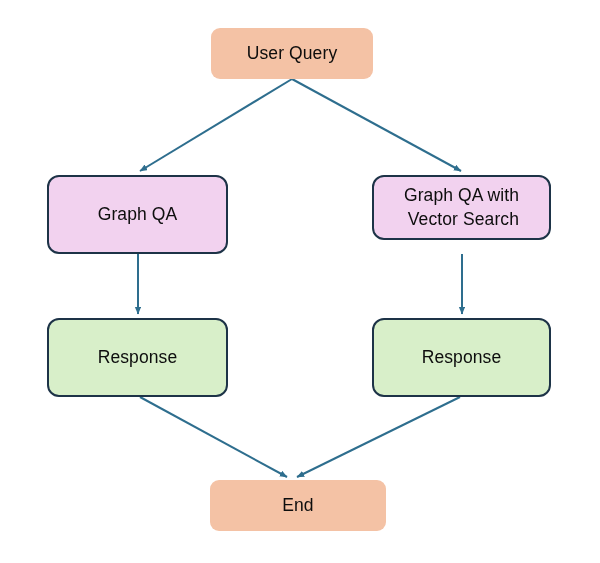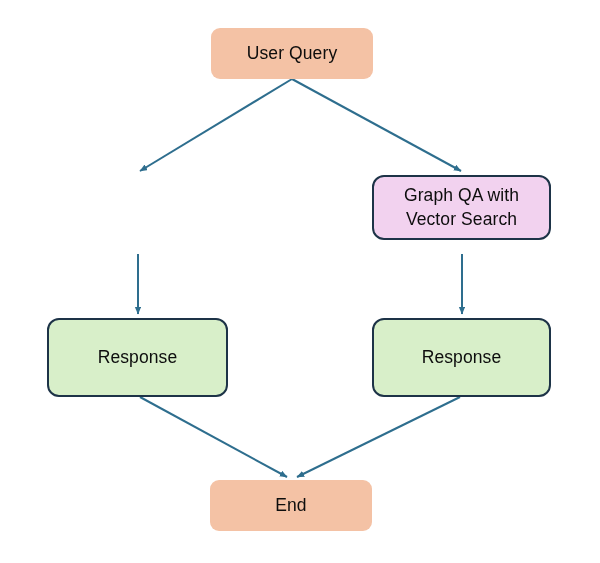--- a/index.html
+++ b/index.html
@@ -50,29 +50,30 @@
   }
   .node-result {
     background: #d8efc9;
     border: 2px solid #1d3347;
     border-radius: 12px;
   }
   .node-label {
     display: block;
     padding: 0 8px;
     white-space: pre-line;
+    text-align: right;
   }
 
   
   #node-user-query { left: 211px; top: 28px; width: 162px; height: 51px; }
   #node-graph-qa   { left: 47px;  top: 175px; width: 181px; height: 79px; }
   #node-graph-qa-vector { left: 372px; top: 175px; width: 179px; height: 65px; }
   #node-response-left  { left: 47px;  top: 318px; width: 181px; height: 79px; }
   #node-response-right { left: 372px; top: 318px; width: 179px; height: 79px; }
-  #node-end { left: 210px; top: 480px; width: 162px; height: 51px; }
+  #node-end { left: 210px; top: 480px; width: 176px; height: 51px; }
 </style>
 </head>
 <body>
 
 <div id="canvas">
 
   <svg id="edge-layer" viewBox="0 0 600 563" width="600" height="563" xmlns="http://www.w3.org/2000/svg">
     <defs>
       <marker id="arrowhead" markerWidth="9" markerHeight="9" refX="7.2" refY="3.2" orient="auto" markerUnits="userSpaceOnUse">
         <path d="M0,0 L7.6,3.2 L0,6.4 z" fill="#2e6e8e"></path>
@@ -89,20 +90,23 @@
 
     <line x1="140" y1="397" x2="287" y2="477" stroke="#2e6e8e" stroke-width="2" marker-end="url(#arrowhead)"></line>
 
     <line x1="460" y1="397" x2="297" y2="477" stroke="#2e6e8e" stroke-width="2" marker-end="url(#arrowhead)"></line>
   </svg>
 
   <div class="node node-terminal" id="node-user-query">
     <span class="node-label">User Query</span>
   </div>
 
+  <div class="node node-process" id="node-graph-qa">
+    <span class="node-label">Graph QA</span>
+  </div>
 
   <div class="node node-process" id="node-graph-qa-vector">
     <span class="node-label">Graph QA with
 Vector Search</span>
   </div>
 
   <div class="node node-result" id="node-response-left">
     <span class="node-label">Response</span>
   </div>
 

